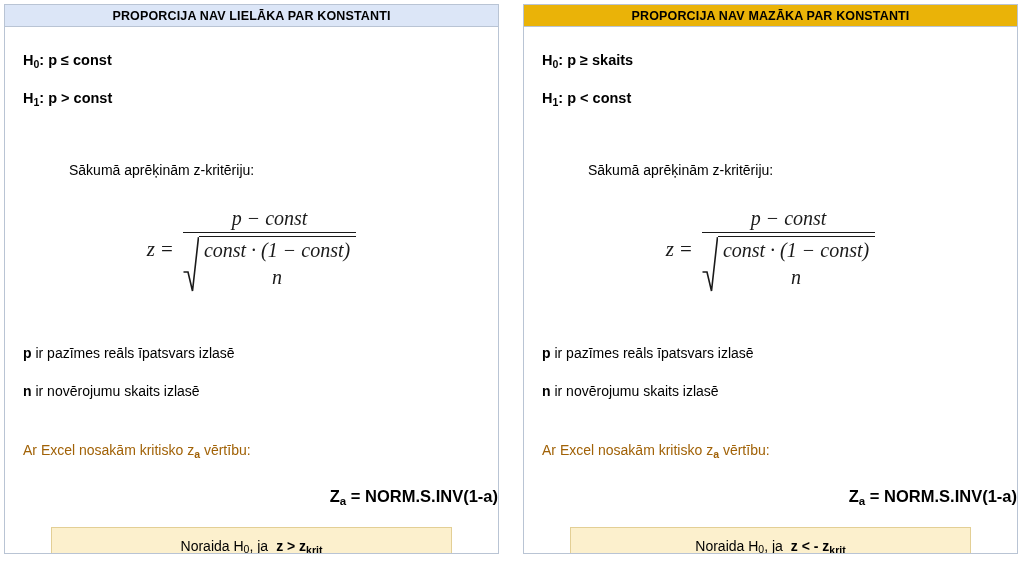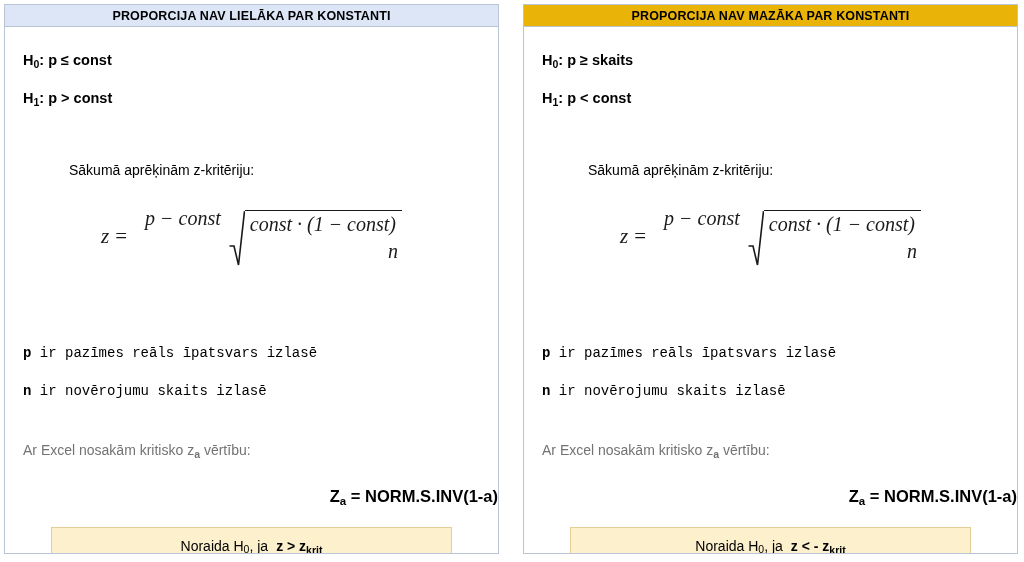--- a/index.html
+++ b/index.html
@@ -105,21 +105,21 @@
     font-style: italic;
     margin-right: 6px;
   }
   .f-eq {
     font-size: 21px;
     font-style: normal;
     margin-right: 10px;
   }
   .frac {
     display: inline-flex;
-    flex-direction: row;
+    flex-direction: column;
     align-items: stretch;
     text-align: center;
   }
   .frac-num {
     font-size: 20px;
     padding: 0 8px 2px 8px;
     white-space: nowrap;
   }
   .frac-bar {
     height: 0;
@@ -141,55 +141,55 @@
     position: relative;
     width: 16px;
     flex: 0 0 16px;
   }
   .sqrt-sign svg { display: block; height: 100%; width: 16px; }
   .sqrt-content {
     border-top: 1.6px solid #1a1a1a;
     padding: 1px 4px 0 3px;
     display: flex;
     flex-direction: column;
-    align-items: flex-end;
+    align-items: center;
   }
   .inner-num {
     font-size: 20px;
     white-space: nowrap;
     padding: 1px 2px 2px 2px;
     text-align: center;
   }
   .inner-bar {
     height: 0;
     border-top: 1.5px solid #1a1a1a;
   }
   .inner-den {
     font-size: 20px;
     text-align: center;
     padding-top: 1px;
   }
 
   
-  .defs { position: absolute; left: 18px; top: 318px; font-family: Liberation Mono, monospace; }
+  .defs { position: absolute; left: 18px; top: 318px; }
   .def-line {
     font-size: 14px;
     color: #000;
     margin-bottom: 22px;
     white-space: nowrap;
   }
   .def-line b { font-weight: bold; }
 
   
   .excel-line {
     position: absolute;
     left: 18px;
     top: 415px;
     font-size: 14px;
-    color: #737373;
+    color: #a16207;
     white-space: nowrap;
   }
   .excel-line sub {
     font-size: 10.5px;
     font-weight: bold;
     vertical-align: baseline;
     position: relative;
     top: 3px;
   }
 

